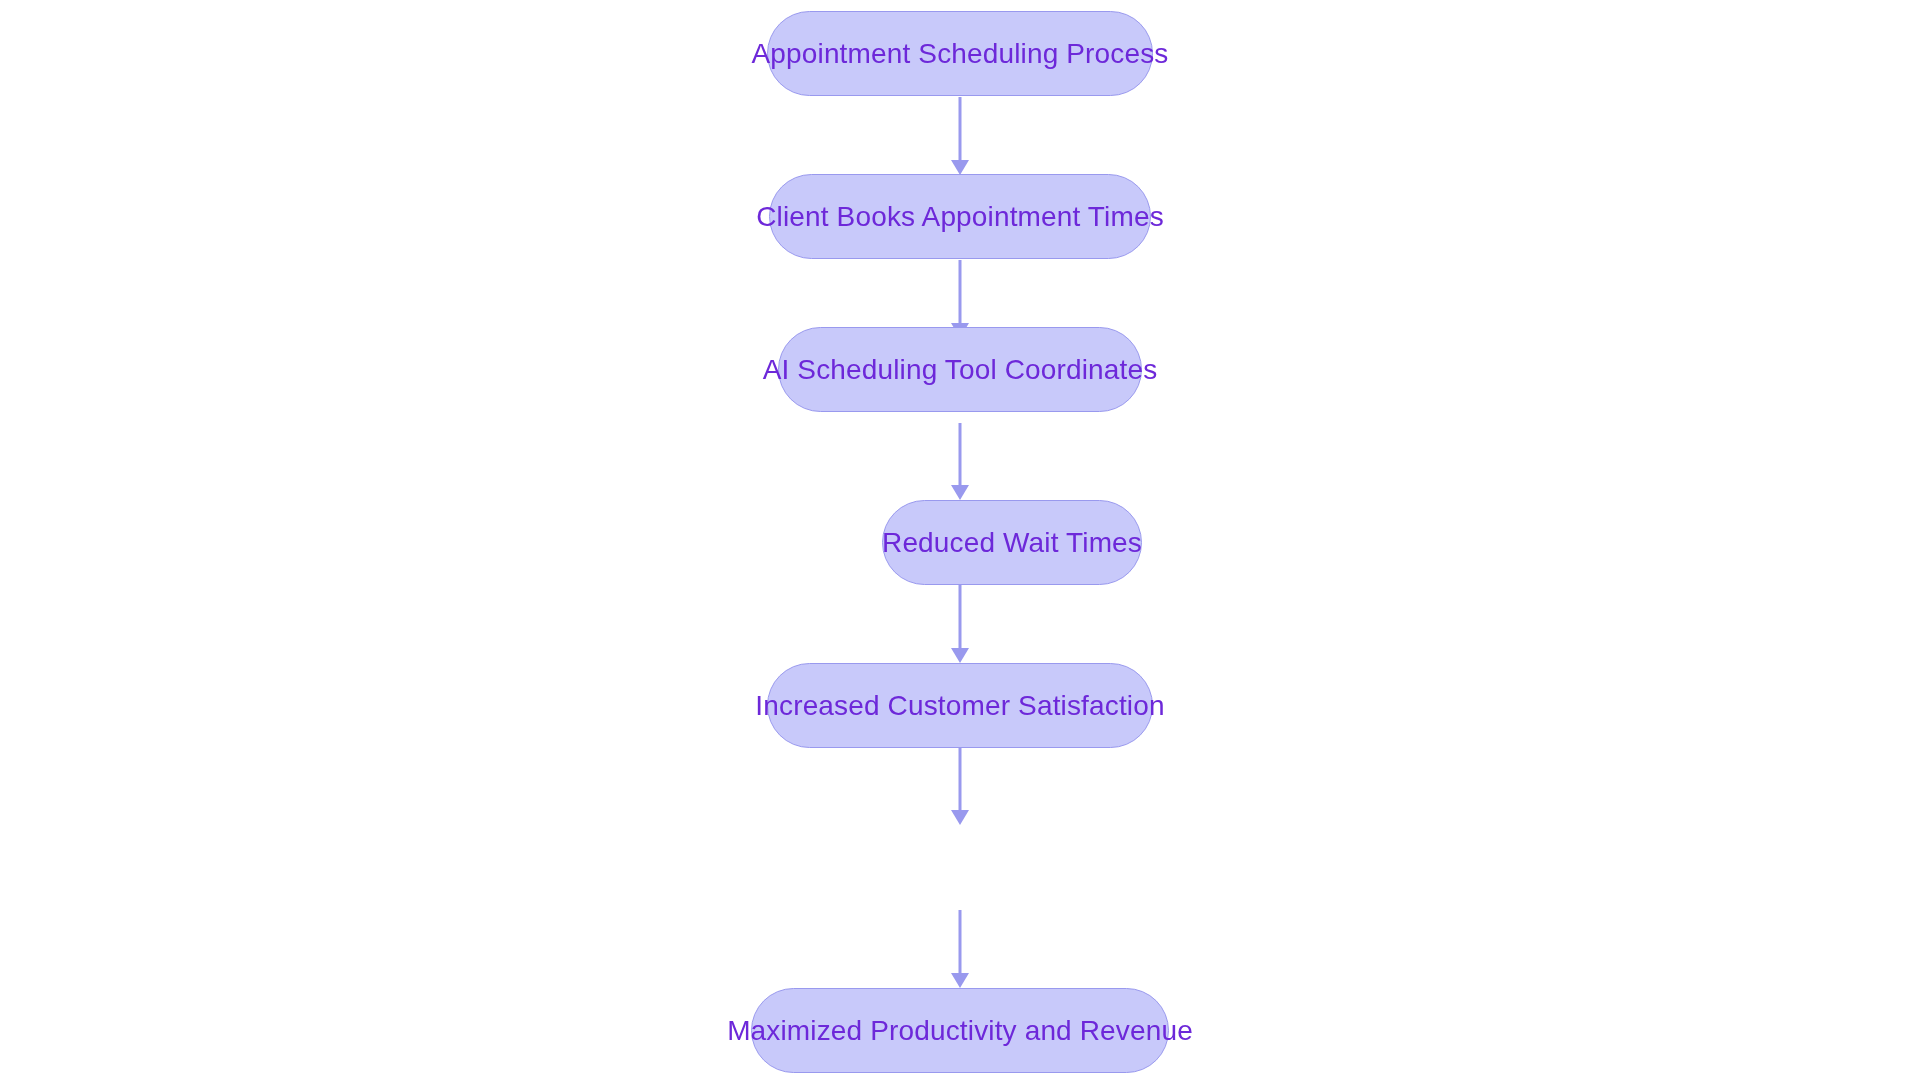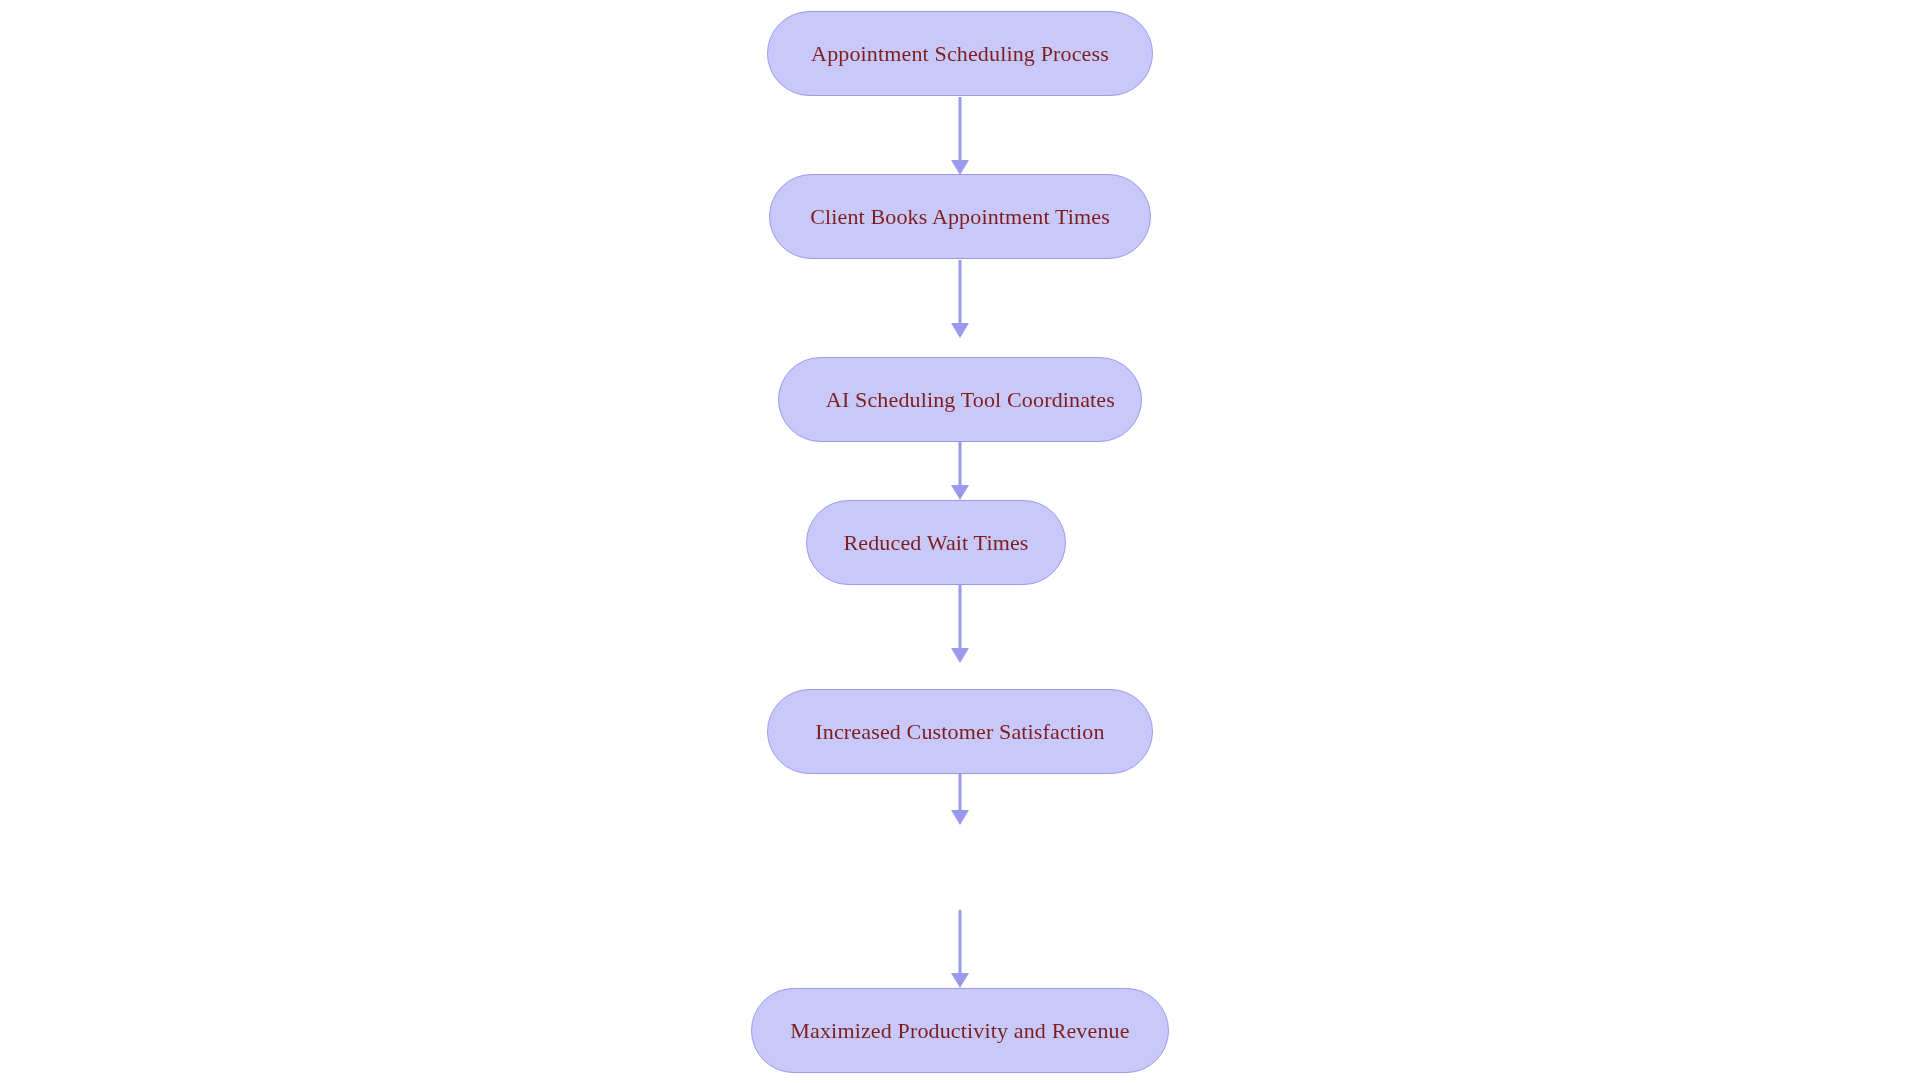--- a/index.html
+++ b/index.html
@@ -31,26 +31,26 @@
     background: #c8c9fa;
     border: 1.6px solid #9999ee;
     border-radius: 44px;
     display: flex;
     align-items: center;
     justify-content: center;
     padding: 0 26px;
     white-space: nowrap;
   }
   .node-label {
-    color: #7f1d1d;
-    font-size: 22px;
+    color: #6d28d9;
+    font-size: 28px;
     font-weight: 400;
     letter-spacing: 0.15px;
     line-height: 1;
-    font-family: Liberation Serif, serif;
+    font-family: Liberation Sans, sans-serif;
   }
 
   
   .connector {
     position: absolute;
     transform: translateX(-50%);
     width: 26px;
     pointer-events: none;
   }
   .connector .stem {
@@ -109,29 +109,29 @@
   </div>
 
   <div class="node" style="left:960px; top:11px; width:386px;">
     <span class="node-label">Appointment Scheduling Process</span>
   </div>
 
   <div class="node" style="left:960px; top:174px; width:382px;">
     <span class="node-label">Client Books Appointment Times</span>
   </div>
 
-  <div class="node" style="left:960px; top:357px; width:364px;justify-content:flex-end;">
+  <div class="node" style="left:960px; top:327px; width:364px;">
     <span class="node-label">AI Scheduling Tool Coordinates</span>
   </div>
 
-  <div class="node" style="left:936px; top:500px; width:260px;text-align:right;">
+  <div class="node" style="left:1012px; top:500px; width:260px;text-align:right;">
     <span class="node-label">Reduced Wait Times</span>
   </div>
 
-  <div class="node" style="left:960px; top:689px; width:386px;justify-content:center;">
+  <div class="node" style="left:960px; top:663px; width:386px;justify-content:center;">
     <span class="node-label">Increased Customer Satisfaction</span>
   </div>
 
 
   <div class="node" style="left:960px; top:988px; width:418px;">
     <span class="node-label">Maximized Productivity and Revenue</span>
   </div>
 
 </div>
 

